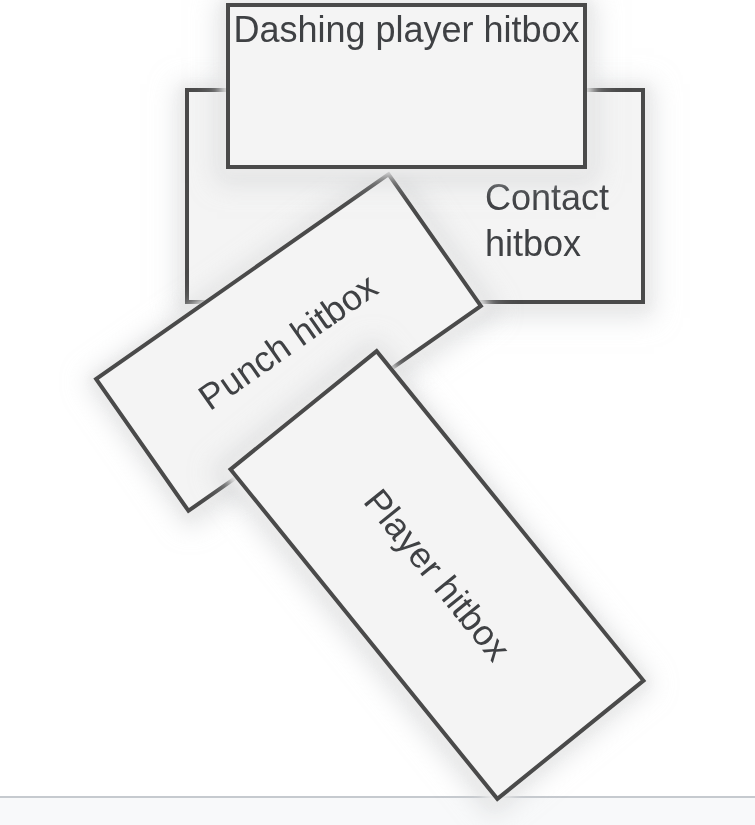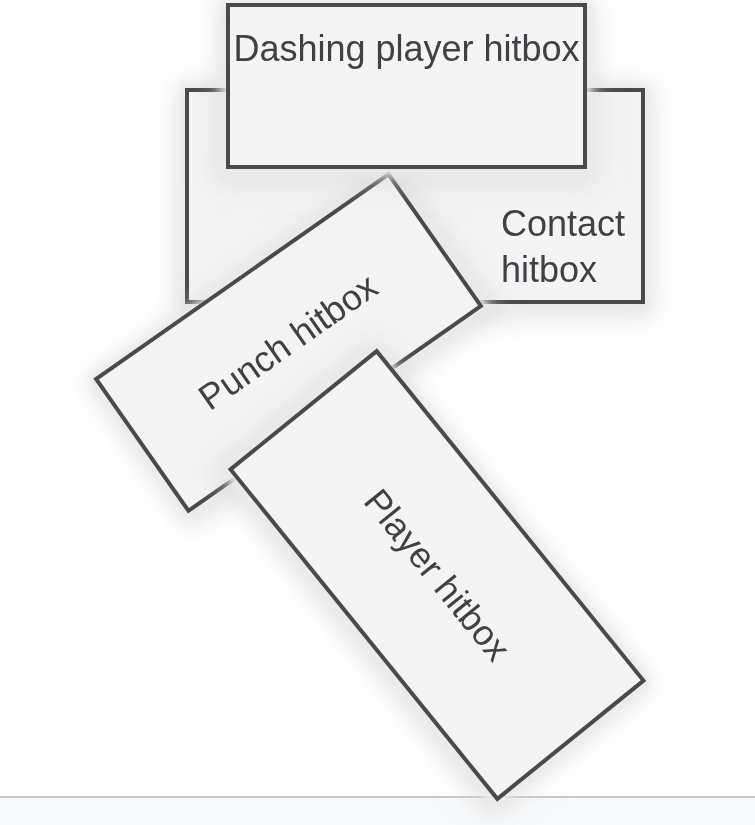--- a/index.html
+++ b/index.html
@@ -42,32 +42,30 @@
     font-size: 36px;
     line-height: 1.28;
     
     box-shadow: 0 2px 10px 4px #ececec, 0 5px 24px 9px rgba(205, 208, 210, 0.55);
   }
   .hitbox-dashing {
     left: 226px; top: 3px;
     width: 361px; height: 166px;
     z-index: 3;
     text-align: center;
-    padding-top: 19px;
   }
   .hitbox-contact {
     left: 185px; top: 88px;
     width: 460px; height: 216px;
     z-index: 1;
   }
   .hitbox-contact .label {
     position: absolute;
-    left: 296px; top: 109px;
+    left: 296px; top: 83px;
     width: 165px;
-    margin-left: 16px;
   }
   .hitbox-punch {
     left: 108px; top: 260px;
     width: 361px; height: 165px;
     z-index: 2;
     transform: rotate(-35deg);
     display: flex; align-items: center; justify-content: center;
   }
   .hitbox-player {
     left: 223px; top: 479px;

